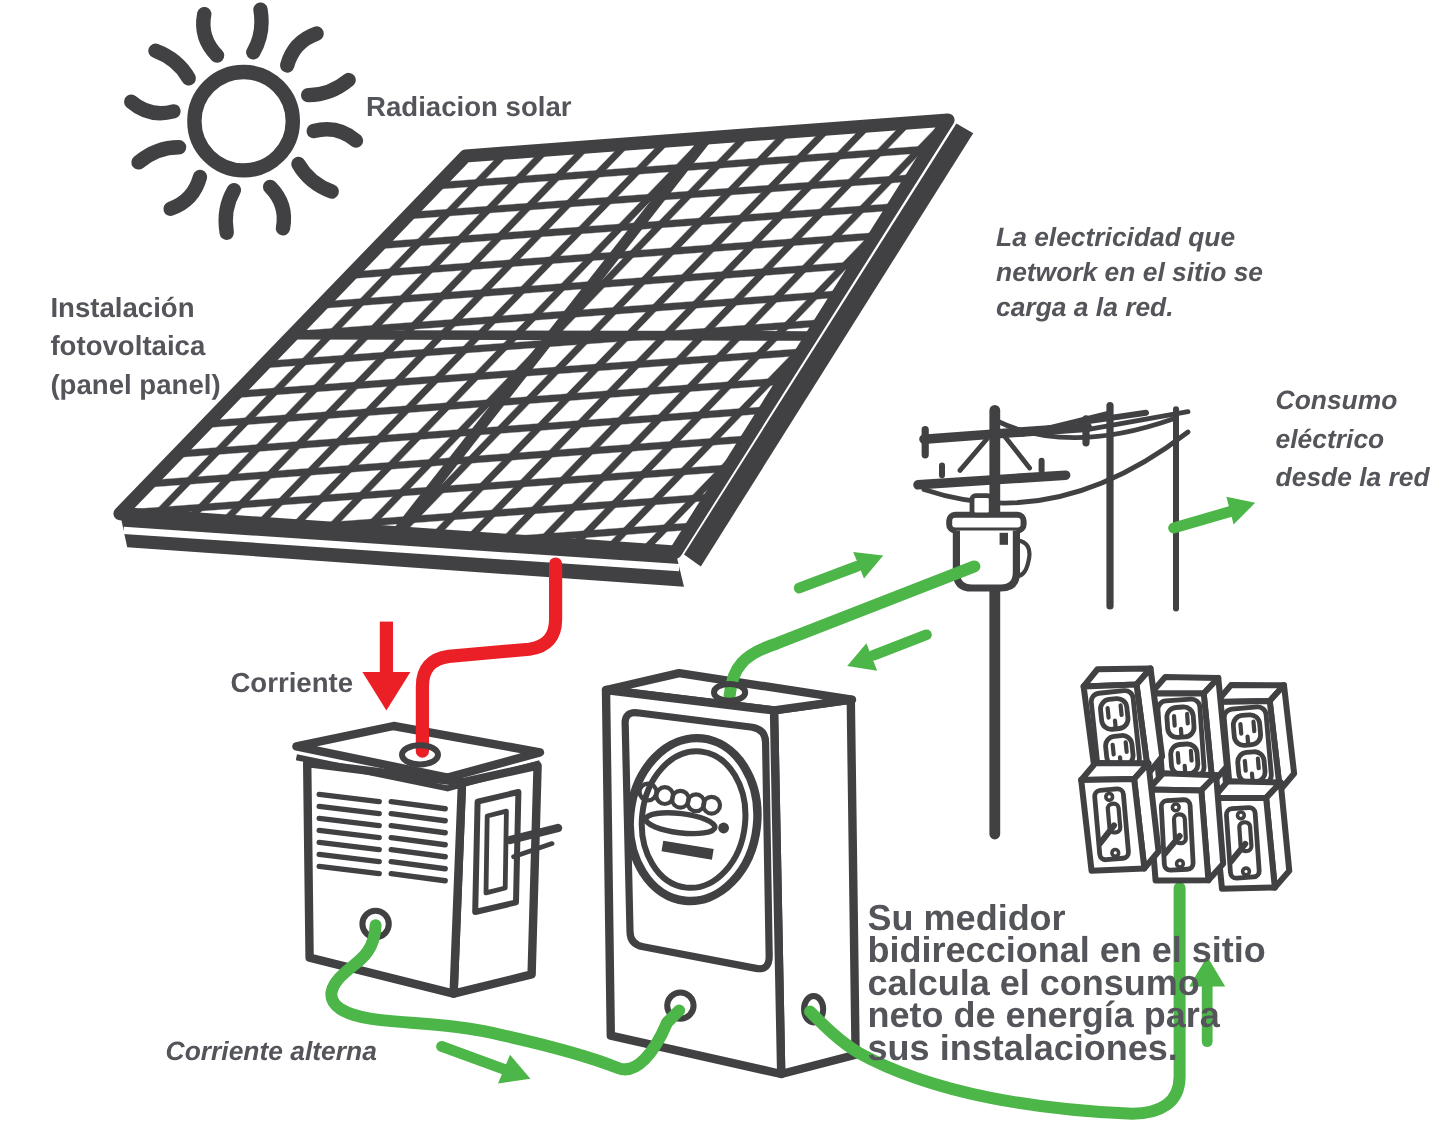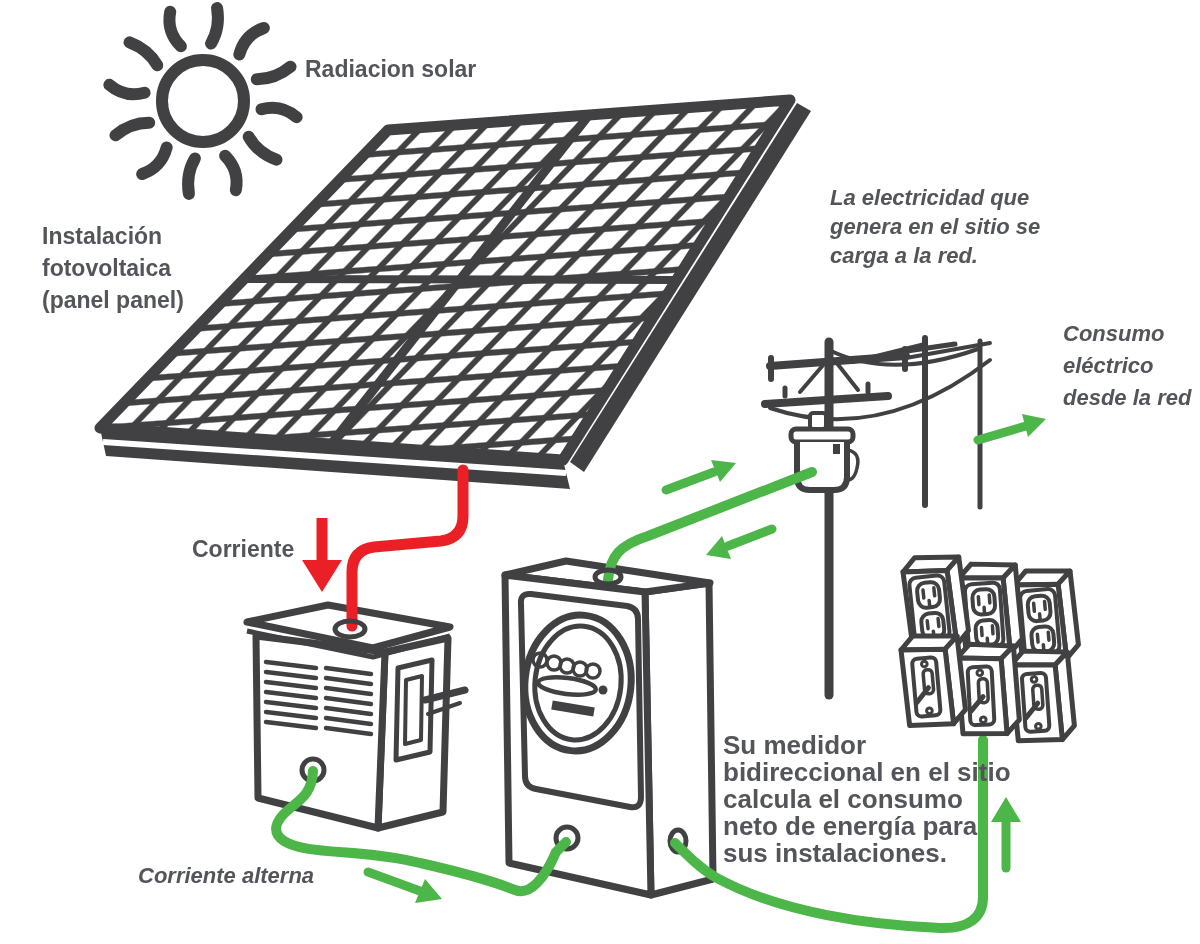--- a/index.html
+++ b/index.html
@@ -1,28 +1,28 @@
 <!DOCTYPE html>
 <html><head>
 <meta charset="utf-8">
 <style>
   html,body{margin:0;padding:0;background:#ffffff;}
   .stage{position:relative;width:1200px;height:944px;background:#ffffff;overflow:hidden;
          font-family:"Liberation Sans", sans-serif;}
   svg{position:absolute;left:0;top:0;}
   .txt{position:absolute;color:#54555A;white-space:pre-line;}
-  .lbl{font-weight:700;}
+  .lbl{font-weight:700;margin-top:20px;}
   .note{font-weight:700;font-style:italic;}
   .t-radiacion{left:305px;top:56px;font-size:23px;}
   .t-instalacion{left:42px;top:220px;font-size:23px;line-height:32px;}
   .t-inversor{left:192px;top:536px;font-size:23px;}
   .t-electricidad{left:830px;top:183px;font-size:22px;line-height:29px;}
   .t-consumo{left:1026px;top:318px;font-size:22px;line-height:32px;margin-left:37px;}
   .t-network{left:878px;top:513px;font-size:24px;}
-  .t-medidor{left:723px;top:732px;font-size:26px;line-height:27px;}
+  .t-medidor{left:723px;top:732px;font-size:30px;line-height:27px;}
   .t-corriente{left:138px;top:863px;font-size:22px;}
 </style>
 </head>
 <body>
 
 <div class="stage">
 
 <svg width="1200" height="944" viewBox="0 0 1200 944">
   <defs>
     <pattern id="cells" width="1" height="1" patternUnits="userSpaceOnUse" patternTransform="matrix(33.5 -2.5 -24 24.833 388 130)">
@@ -203,21 +203,21 @@
     <use href="#switchBox" transform="translate(901,650) rotate(-5)"></use>
   </g>
 </svg>
 
 <div class="txt lbl t-radiacion">Radiacion solar</div>
 <div class="txt lbl t-instalacion">Instalación
 fotovoltaica
 (panel panel)</div>
 <div class="txt lbl t-inversor">Corriente</div>
 <div class="txt note t-electricidad">La electricidad que
-genera en el sitio se
+network en el sitio se
 carga a la red.</div>
 <div class="txt note t-consumo">Consumo
 eléctrico
 desde la red</div>
 <div class="txt lbl t-medidor">Su medidor
 bidireccional en el sitio
 calcula el consumo
 neto de energía para
 sus instalaciones.</div>
 <div class="txt note t-corriente">Corriente alterna</div>

